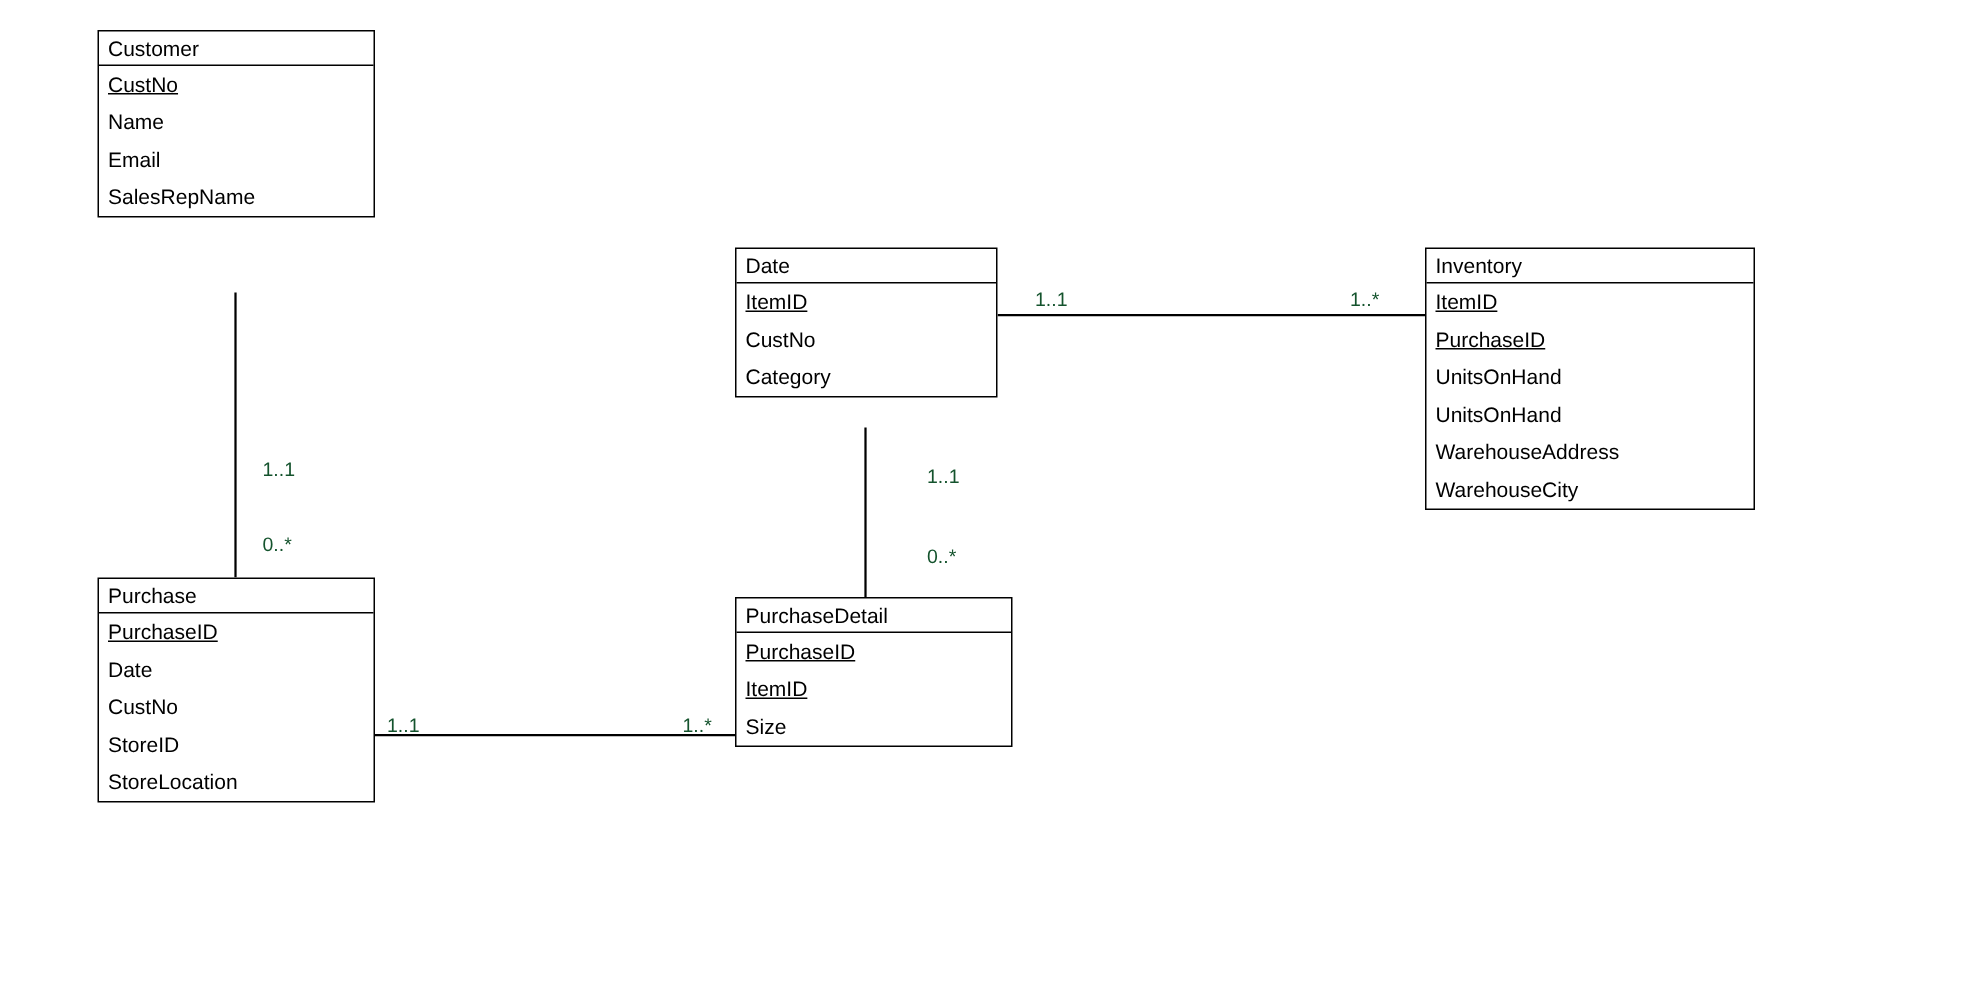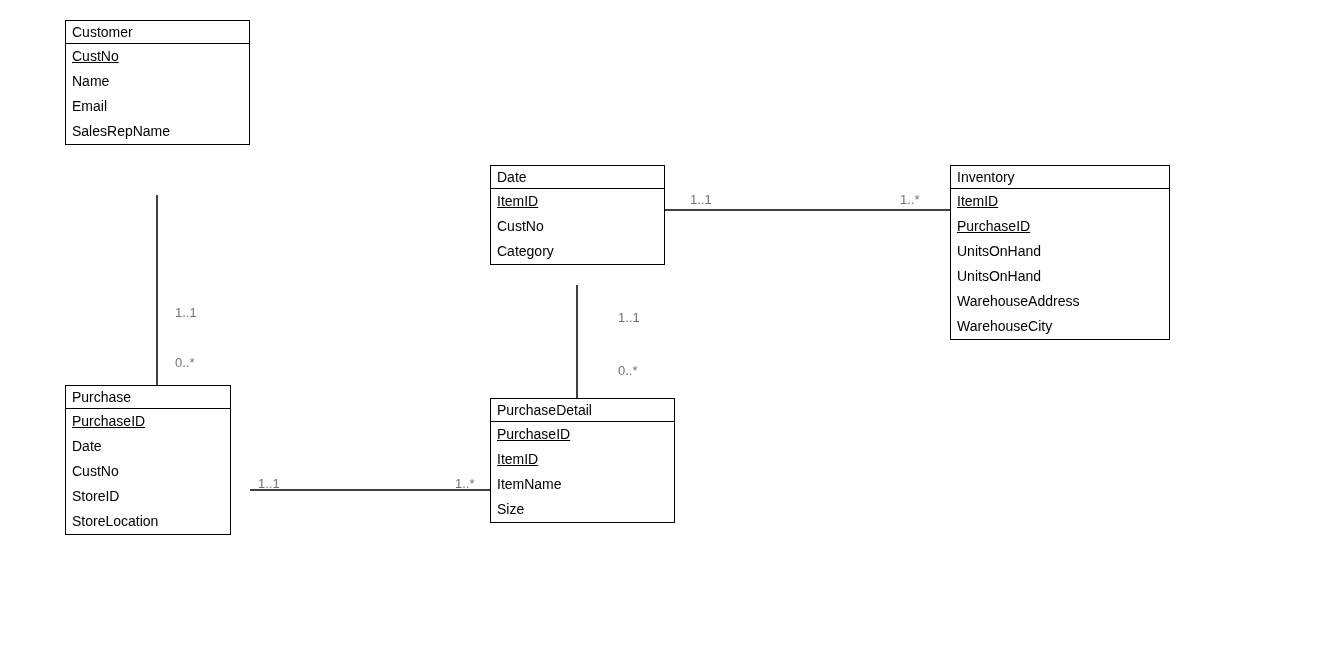--- a/index.html
+++ b/index.html
@@ -38,21 +38,21 @@
       line-height: 1.5;
     }
 
     .entity-field.pk {
       text-decoration: underline;
     }
 
     .cardinality-label {
       position: absolute;
       font-size: 13px;
-      color: #737373;
+      color: #14532d;
     }
 
     svg.connectors {
       position: absolute;
       top: 0;
       left: 0;
       width: 1320px;
       height: 665px;
       pointer-events: none;
     }
@@ -78,21 +78,21 @@
     <div class="entity-field pk">CustNo</div>
     <div class="entity-field">Name</div>
     <div class="entity-field">Email</div>
     <div class="entity-field">SalesRepName</div>
   </div>
 
   <div class="cardinality-label" style="left:175px; top:305px;">1..1</div>
 
   <div class="cardinality-label" style="left:175px; top:355px;">0..*</div>
 
-  <div class="entity-box" style="left:65px; top:385px; width:166px;">
+  <div class="entity-box" style="left:65px; top:385px; width:185px;">
     <div class="entity-title">Purchase</div>
     <div class="entity-field pk">PurchaseID</div>
     <div class="entity-field">Date</div>
     <div class="entity-field">CustNo</div>
     <div class="entity-field">StoreID</div>
     <div class="entity-field">StoreLocation</div>
   </div>
 
   <div class="cardinality-label" style="left:258px; top:476px;">1..1</div>
 
@@ -110,21 +110,20 @@
   <div class="cardinality-label" style="left:618px; top:363px;">0..*</div>
 
   <div class="cardinality-label" style="left:690px; top:192px;">1..1</div>
 
   <div class="cardinality-label" style="left:900px; top:192px;">1..*</div>
 
   <div class="entity-box" style="left:490px; top:398px; width:185px;">
     <div class="entity-title">PurchaseDetail</div>
     <div class="entity-field pk">PurchaseID</div>
     <div class="entity-field pk">ItemID</div>
-    <div class="entity-field">ItemName</div>
     <div class="entity-field">Size</div>
   </div>
 
   <div class="entity-box" style="left:950px; top:165px; width:220px;">
     <div class="entity-title">Inventory</div>
     <div class="entity-field pk">ItemID</div>
     <div class="entity-field pk">PurchaseID</div>
     <div class="entity-field">UnitsOnHand</div>
     <div class="entity-field">UnitsOnHand</div>
     <div class="entity-field">WarehouseAddress</div>

